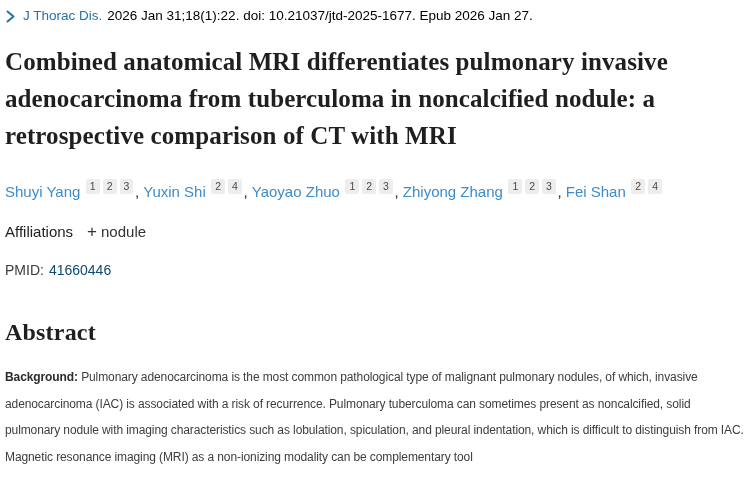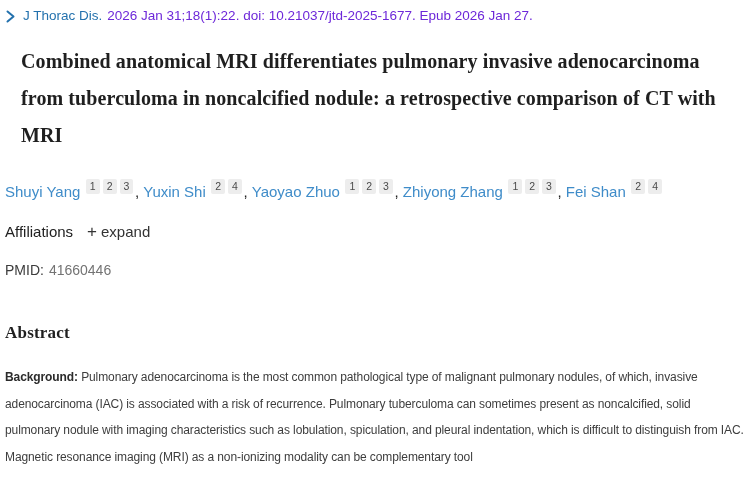--- a/index.html
+++ b/index.html
@@ -34,30 +34,30 @@
     margin-right: 7px;
     color: #2371ad;
     cursor: pointer;
   }
   .journal-link {
     color: #2371ad;
     text-decoration: none;
     margin-right: 5px;
     cursor: pointer;
   }
-  .citation-rest { color: #6d28d9; }
+  .citation-rest { color: #000000; }
 
   
   .article-title {
     font-family: "Liberation Serif", serif;
     font-weight: 700;
-    font-size: 20px;
+    font-size: 25px;
     line-height: 37px;
     color: #1f1f1f;
-    margin: 18px 0 0 16px;
+    margin: 18px 0 0 0;
     padding-right: 2px;
     letter-spacing: 0.1px;
   }
 
   
   .authors {
     margin-top: 28px;
     font-size: 15px;
     line-height: 20px;
     color: #212121;
@@ -114,35 +114,35 @@
   
   .ids-row {
     margin-top: 22px;
     font-size: 14px;
     color: #3c3c3c;
     display: flex;
     align-items: center;
   }
   .id-group { margin-right: 19px; display: inline-flex; align-items: center; }
   .id-label { margin-right: 5px; }
-  .id-value-plain { color: #737373; }
+  .id-value-plain { color: #0c4a6e; }
   .id-link {
     color: #2371ad;
     text-decoration: none;
     cursor: pointer;
     display: inline-flex;
     align-items: center;
   }
   .ext-icon { margin-left: 4px; display: inline-flex; }
 
   
   .abstract-heading {
     font-family: "Liberation Serif", serif;
     font-weight: 700;
-    font-size: 17px;
+    font-size: 24px;
     line-height: 29px;
     color: #1f1f1f;
     margin: 40px 0 0 0;
     letter-spacing: 0.2px;
   }
   .abstract-text {
     margin: 17px 0 0 0;
     font-size: 12px;
     line-height: 26.5px;
     color: #3d3d3d;
@@ -166,21 +166,21 @@
   </div>
 
   <h1 class="article-title">Combined anatomical MRI differentiates pulmonary invasive adenocarcinoma from tuberculoma in noncalcified nodule: a retrospective comparison of CT with MRI</h1>
 
   <div class="authors" id="authors-list"><a class="author-link">Shuyi Yang</a><span class="sup-group"><span class="aff-sup">1</span><span class="aff-sup">2</span><span class="aff-sup">3</span></span><span class="author-sep">,&nbsp;</span><a class="author-link">Yuxin Shi</a><span class="sup-group"><span class="aff-sup">2</span><span class="aff-sup">4</span></span><span class="author-sep">,&nbsp;</span><a class="author-link">Yaoyao Zhuo</a><span class="sup-group"><span class="aff-sup">1</span><span class="aff-sup">2</span><span class="aff-sup">3</span></span><span class="author-sep">,&nbsp;</span><a class="author-link">Zhiyong Zhang</a><span class="sup-group"><span class="aff-sup">1</span><span class="aff-sup">2</span><span class="aff-sup">3</span></span><span class="author-sep">,&nbsp;</span><a class="author-link">Fei Shan</a><span class="sup-group"><span class="aff-sup">2</span><span class="aff-sup">4</span></span></div>
 
   <div class="affiliations-row">
     <span>Affiliations</span>
     <button class="expand-btn">
       <span class="plus-icon">+</span>
-      <span>expand</span>
+      <span>nodule</span>
     </button>
   </div>
 
   <div class="ids-row">
     <span class="id-group">
       <span class="id-label">PMID:</span>
       <span class="id-value-plain">41660446</span>
     </span>
   </div>
 

